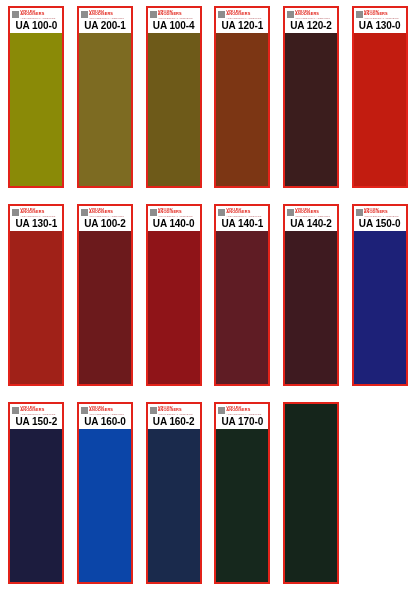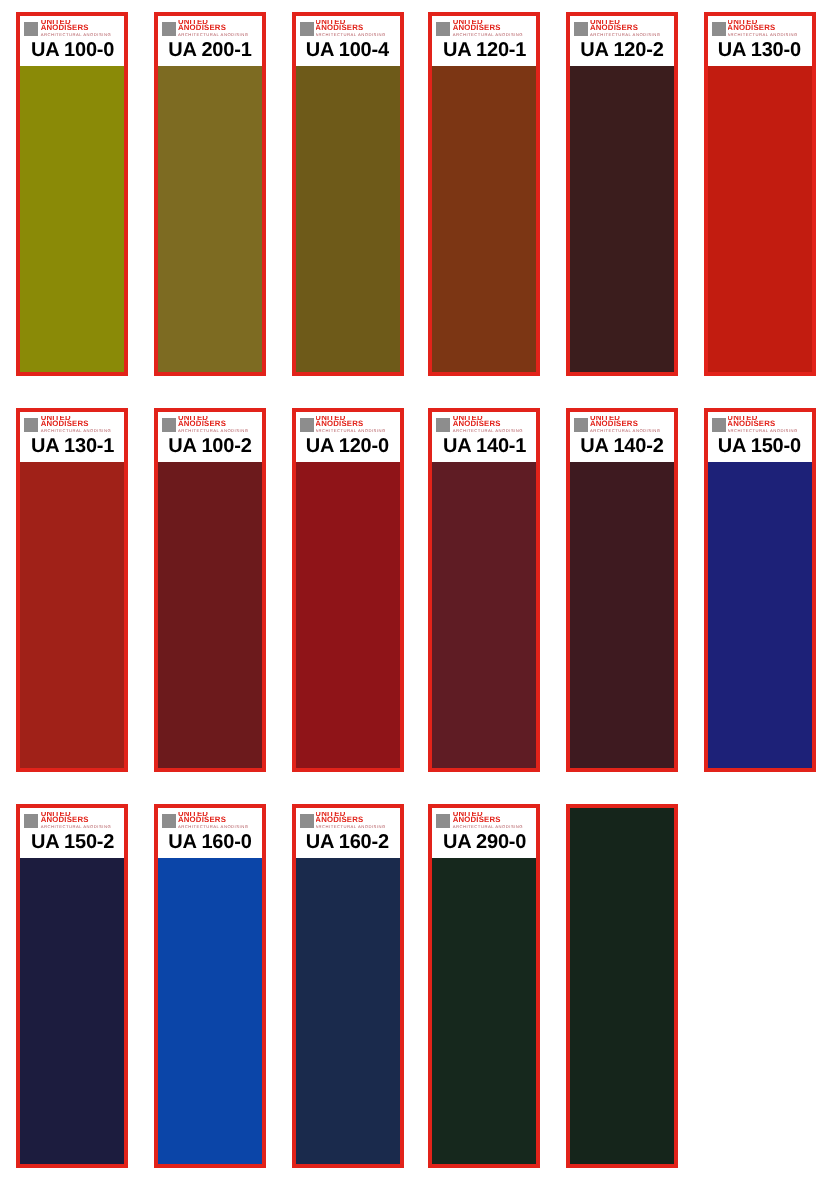--- a/index.html
+++ b/index.html
@@ -222,21 +222,21 @@
       <div class="card">
         <div class="card-header">
           <div class="logo">
             <span class="logo-mark"></span>
             <div class="logo-words">
               <span class="logo-word">UNITED</span>
               <span class="logo-word">ANODISERS</span>
               <span class="logo-sub">ARCHITECTURAL ANODISING</span>
             </div>
           </div>
-          <div class="code">UA 120-0</div>
+          <div class="code">UA 140-0</div>
         </div>
         <div class="swatch" style="background: rgb(143, 20, 24);"></div>
       </div>
     </div>
     <div class="cell">
       <div class="card">
         <div class="card-header">
           <div class="logo">
             <span class="logo-mark"></span>
             <div class="logo-words">
@@ -334,21 +334,21 @@
       <div class="card">
         <div class="card-header">
           <div class="logo">
             <span class="logo-mark"></span>
             <div class="logo-words">
               <span class="logo-word">UNITED</span>
               <span class="logo-word">ANODISERS</span>
               <span class="logo-sub">ARCHITECTURAL ANODISING</span>
             </div>
           </div>
-          <div class="code">UA 290-0</div>
+          <div class="code">UA 170-0</div>
         </div>
         <div class="swatch" style="background: rgb(22, 40, 29);"></div>
       </div>
     </div>
     <div class="cell">
       <div class="card">
         <div class="swatch" style="background: rgb(21, 37, 27);"></div>
       </div>
     </div>
   </div>

